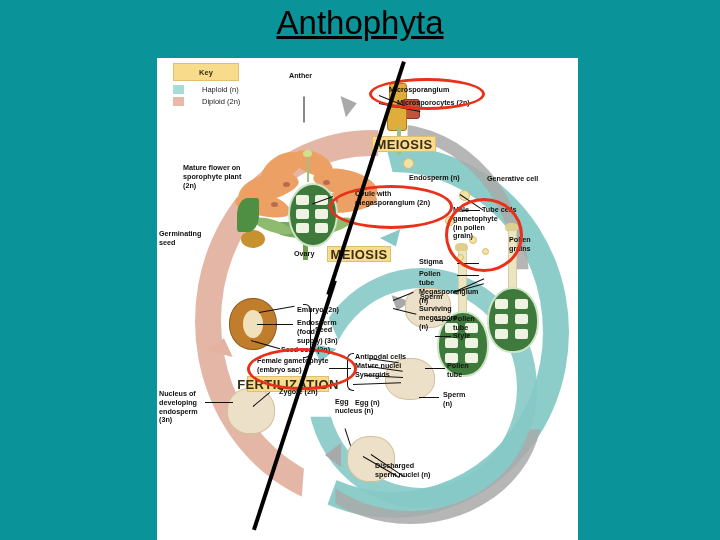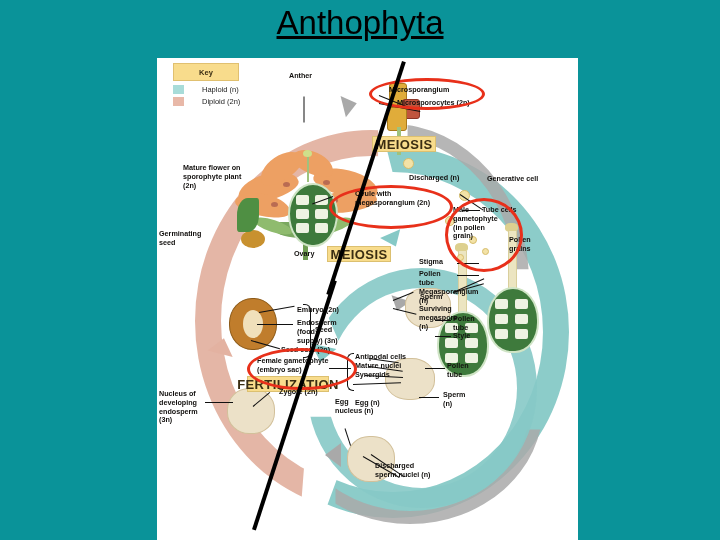--- a/index.html
+++ b/index.html
@@ -470,21 +470,21 @@
     <div class="fig" style="left:146px;top:246px;width:7px;height:52px;border:1px solid #111;border-left:none;border-radius:0 6px 6px 0;"></div>
 
     <div class="fig" style="left:190px;top:295px;width:6px;height:36px;border:1px solid #111;border-right:none;border-radius:6px 0 0 6px;"></div>
 
     <div class="lbl" style="left:132px;top:14px;">Anther</div>
     <div class="lbl" style="left:26px;top:70px;margin-top:36px;">Mature flower on
 sporophyte plant
 (2n)</div>
     <div class="lbl" style="left:232px;top:28px;">Microsporangium</div>
     <div class="lbl" style="left:240px;top:41px;">Microsporocytes (2n)</div>
-    <div class="lbl" style="left:252px;top:116px;">Discharged (n)</div>
+    <div class="lbl" style="left:252px;top:116px;">Endosperm (n)</div>
     <div class="lbl" style="left:198px;top:132px;">Ovule with
 megasporangium (2n)</div>
     <div class="lbl" style="left:137px;top:192px;">Ovary</div>
     <div class="lbl" style="left:296px;top:148px;">Male
 gametophyte
 (in pollen
 grain)</div>
     <div class="lbl" style="left:330px;top:117px;">Generative cell</div>
     <div class="lbl" style="left:325px;top:148px;">Tube cells</div>
     <div class="lbl" style="left:352px;top:178px;">Pollen

